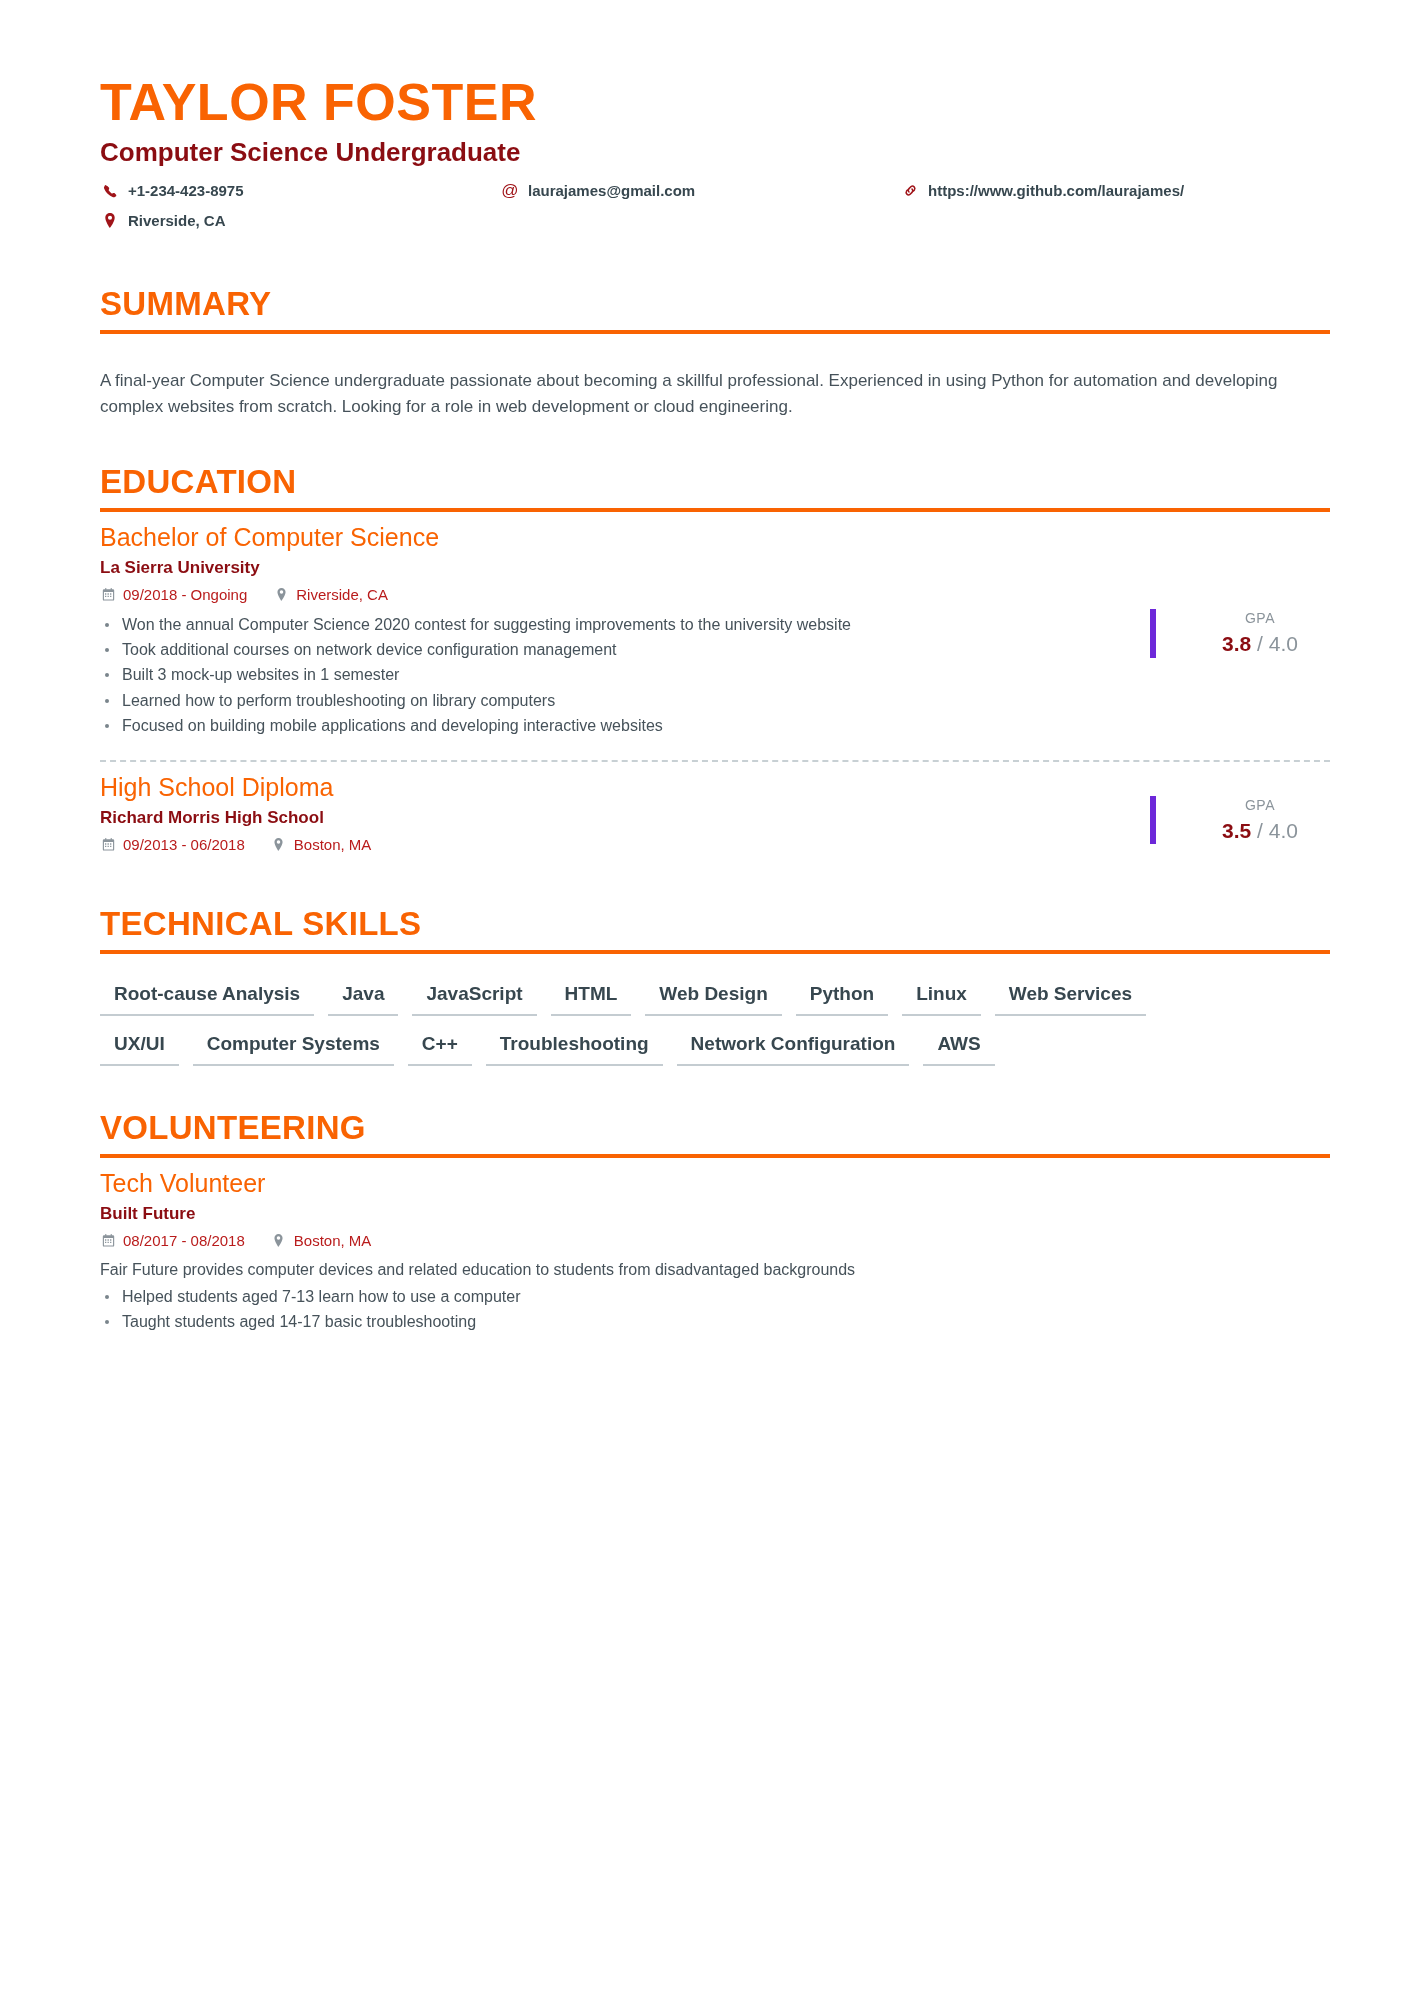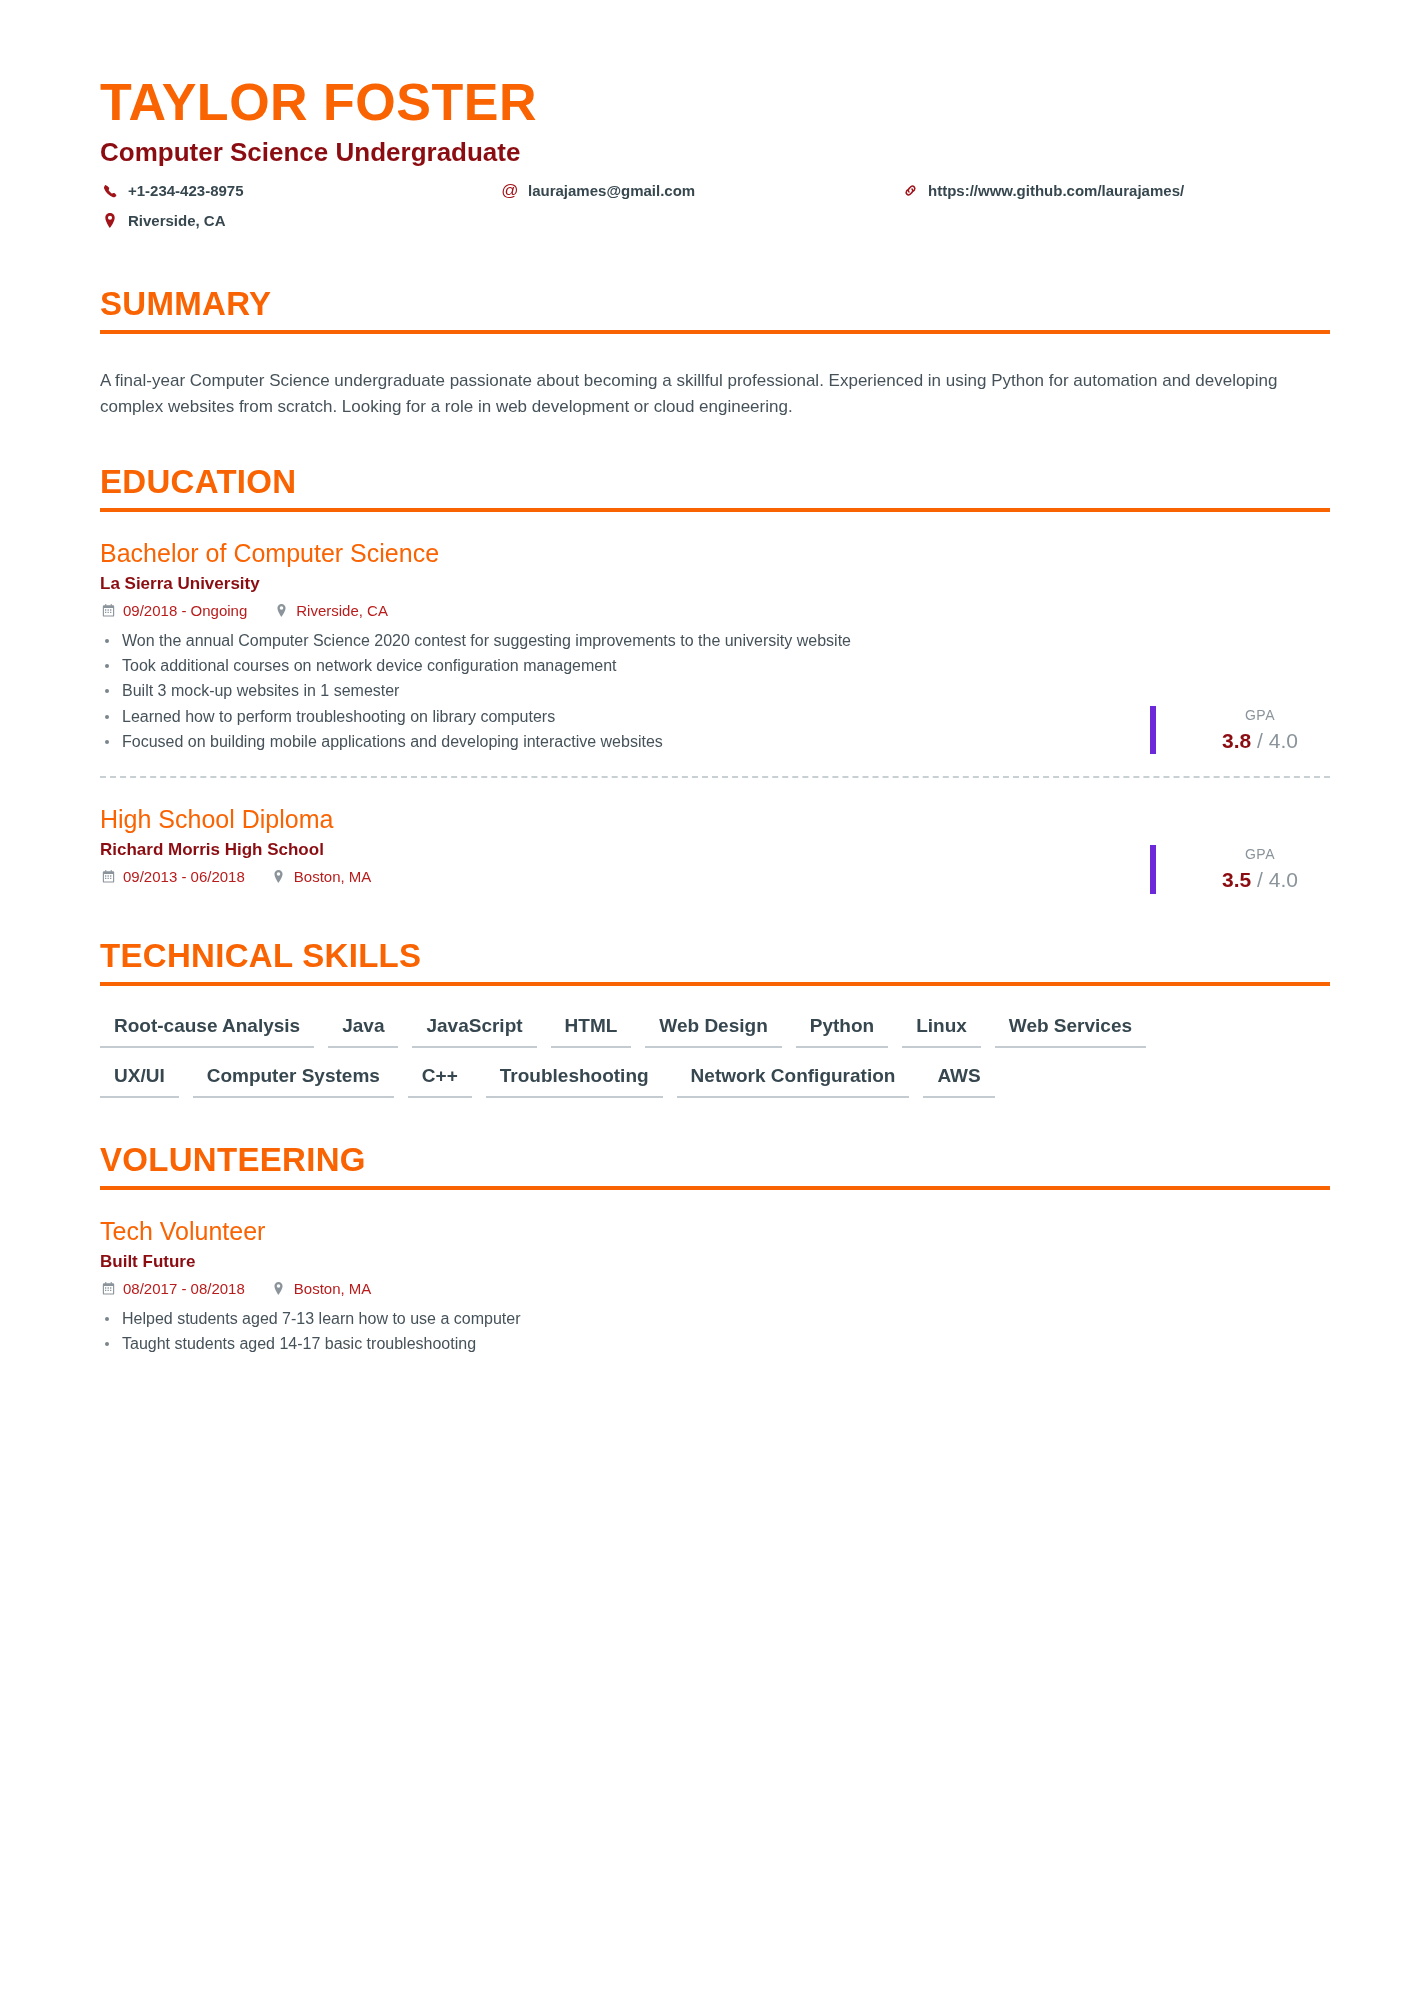--- a/index.html
+++ b/index.html
@@ -100,22 +100,22 @@
     font-size: 17px;
     line-height: 1.52;
     color: #46525a;
     width: 1200px;
     margin-top: 34px;
   }
 
   
   .entry {
     display: flex;
-    align-items: flex-end;
-    margin-top: 26px;
+    align-items: center;
+    margin-top: 10px;
   }
   .entry-main { flex: 1 1 auto; padding-right: 20px; }
   .entry-title {
     font-size: 25px;
     color: #f96302;
     line-height: 1.2;
     margin: 0 0 6px 0;
     font-weight: normal;
   }
   .entry-org {
@@ -407,20 +407,21 @@
           </span>
           <span class="meta-piece">
             <span class="meta-icon">
               <svg width="11" height="13" viewBox="0 0 12 16" fill="currentColor">
                 <path d="M6 0C3.2 0 1 2.2 1 5c0 3.6 4.3 10.3 4.5 10.6.1.2.4.2.5 0C6.7 15.3 11 8.6 11 5c0-2.8-2.2-5-5-5zm0 7.2A2.2 2.2 0 1 1 6 2.8a2.2 2.2 0 0 1 0 4.4z"></path>
               </svg>
             </span>
             <span>Boston, MA</span>
           </span>
         </div>
+        <div class="entry-desc">Fair Future provides computer devices and related education to students from disadvantaged backgrounds</div>
         <ul class="bullets">
           <li>Helped students aged 7-13 learn how to use a computer</li>
           <li>Taught students aged 14-17 basic troubleshooting</li>
         </ul>
       </div>
     </div>
   </div>
 
 </div>
 

